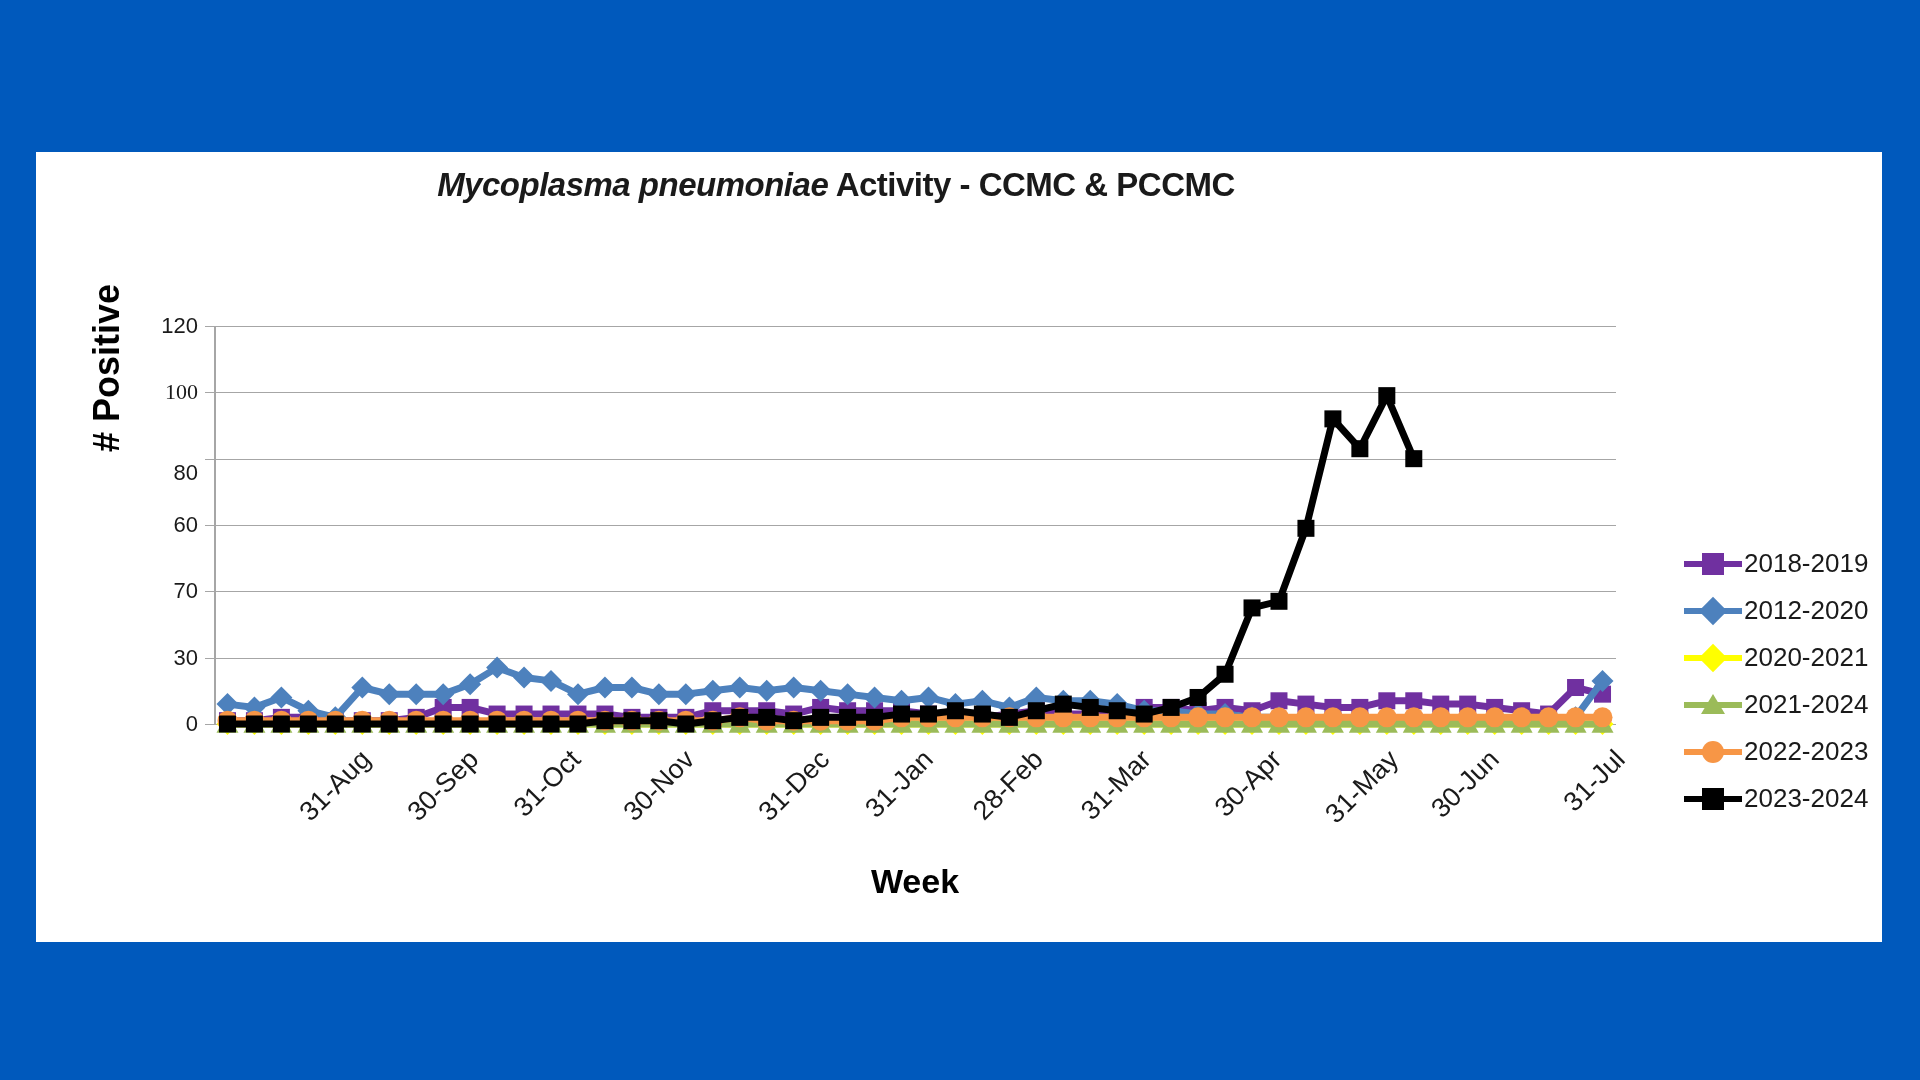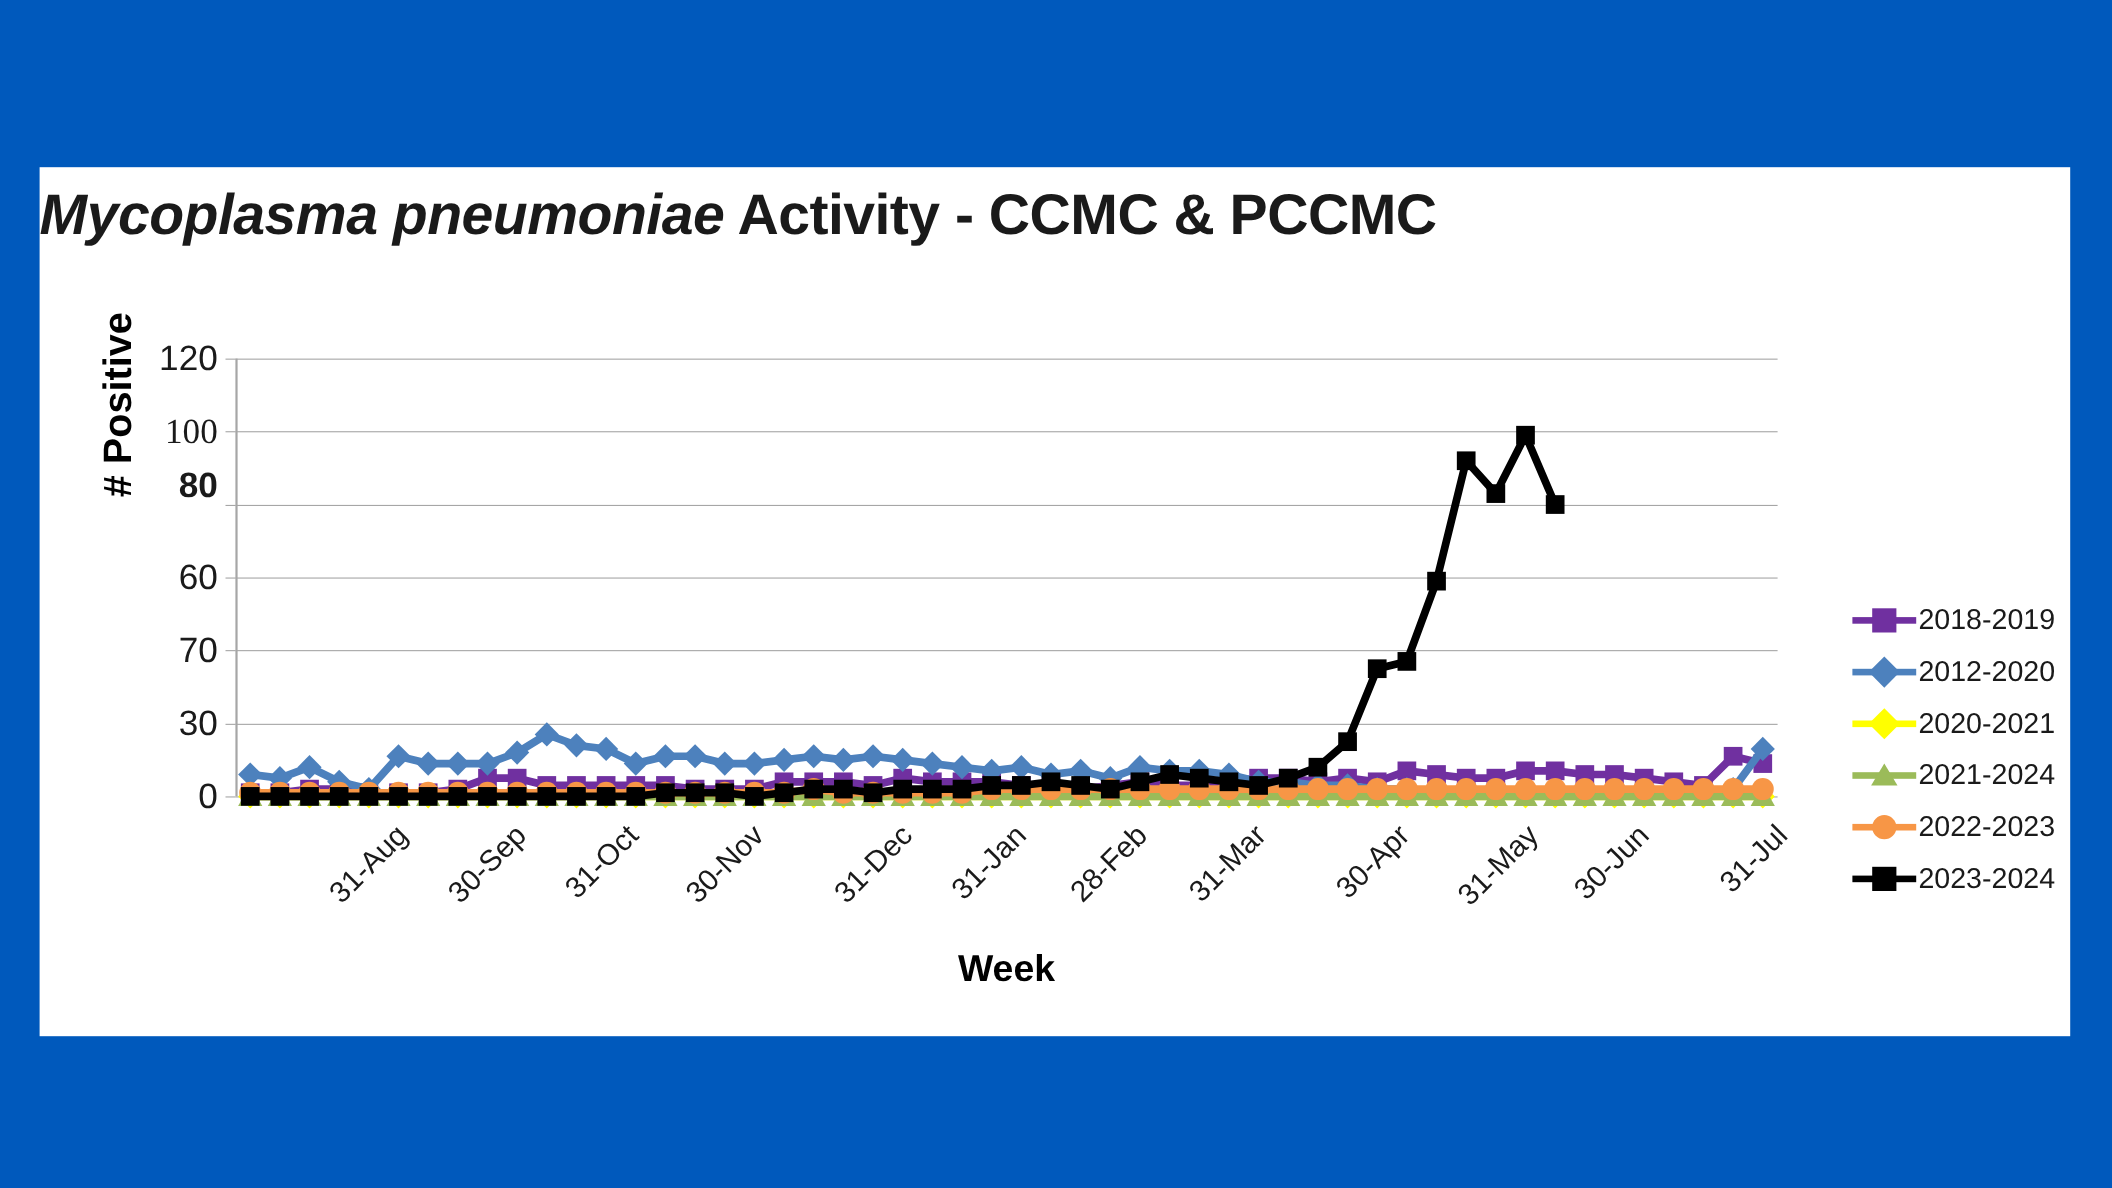--- a/index.html
+++ b/index.html
@@ -23,21 +23,22 @@
     top: 152px;
     width: 1846px;
     height: 790px;
     background: #ffffff;
   }
   #chart-title {
     position: absolute;
     left: 0;
     top: 14px;
     width: 1600px;
-    font-size: 52px;
+    text-align: center;
+    font-size: 33px;
     font-weight: 700;
     color: #1a1a1a;
     letter-spacing: -0.5px;
     white-space: nowrap;
   }
   #chart-title .sp { font-style: italic; }
   
   #plot-wrap {
     position: absolute;
     left: 0; top: 0; width: 1846px; height: 790px;
@@ -61,21 +62,21 @@
     width: 9px;
     height: 1px;
     background: #a6a6a6;
     left: -9px;
   }
   .ylabel-val {
     position: absolute;
     right: 100%;
     margin-right: 16px;
     transform: translateY(-50%);
-    font-size: 32px;
+    font-size: 22px;
     color: #1a1a1a;
     white-space: nowrap;
   }
   #yaxis-line {
     position: absolute;
     left: 0;
     top: 0;
     width: 2px;
     height: 100%;
     background: #a6a6a6;
@@ -187,21 +188,21 @@
             <div class="gridline" style="top: 66.3333px;"></div>
             <div class="ytick-mark" style="top: 66.3333px;"></div>
             <div class="gridline" style="top: 0px;"></div>
             <div class="ytick-mark" style="top: 0px;"></div>
           </div>
         <div id="ylabels">
             <div class="ylabel-val" style="top: 398px;">0</div>
             <div class="ylabel-val" style="top: 331.667px;">30</div>
             <div class="ylabel-val" style="top: 265.333px;">70</div>
             <div class="ylabel-val" style="top: 199px;">60</div>
-            <div class="ylabel-val" style="top: 115px; font-weight: bold;">80</div>
+            <div class="ylabel-val" style="top: 147px;">80</div>
             <div class="ylabel-val" style="top: 66.3333px; font-family: Liberation Serif, serif;">100</div>
             <div class="ylabel-val" style="top: 0px;">120</div>
           </div>
         <svg id="series-svg" width="1402" height="398" viewBox="0 0 1402 398" preserveAspectRatio="none" style="position:absolute;left:0;top:0;overflow:visible;">
             <g>
               <polyline points="13.48076923076923,394.68333333333334 40.44230769230769,394.68333333333334 67.40384615384615,391.3666666666667 94.36538461538461,391.3666666666667 121.32692307692307,394.68333333333334 148.28846153846152,394.68333333333334 175.25,394.68333333333334 202.21153846153845,391.3666666666667 229.1730769230769,381.4166666666667 256.13461538461536,381.4166666666667 283.0961538461538,388.05 310.05769230769226,388.05 337.0192307692308,388.05 363.9807692307692,388.05 390.9423076923077,388.05 417.90384615384613,391.3666666666667 444.8653846153846,391.3666666666667 471.82692307692304,391.3666666666667 498.7884615384615,384.73333333333335 525.75,384.73333333333335 552.7115384615385,384.73333333333335 579.6730769230769,388.05 606.6346153846154,381.4166666666667 633.5961538461538,384.73333333333335 660.5576923076923,384.73333333333335 687.5192307692307,384.73333333333335 714.4807692307692,388.05 741.4423076923076,388.05 768.4038461538461,391.3666666666667 795.3653846153845,388.05 822.326923076923,384.73333333333335 849.2884615384614,388.05 876.25,388.05 903.2115384615385,384.73333333333335 930.1730769230769,381.4166666666667 957.1346153846154,381.4166666666667 984.0961538461538,384.73333333333335 1011.0576923076923,381.4166666666667 1038.0192307692307,384.73333333333335 1064.980769230769,374.7833333333333 1091.9423076923076,378.1 1118.9038461538462,381.4166666666667 1145.8653846153845,381.4166666666667 1172.826923076923,374.7833333333333 1199.7884615384614,374.7833333333333 1226.75,378.1 1253.7115384615383,378.1 1280.673076923077,381.4166666666667 1307.6346153846152,384.73333333333335 1334.5961538461538,388.05 1361.5576923076922,361.51666666666665 1388.5192307692307,368.15" fill="none" stroke="#7030a0" stroke-width="7" stroke-linejoin="round"></polyline>
               <rect x="4.98076923076923" y="386.18333333333334" width="17" height="17" fill="#7030a0"></rect>
               <rect x="31.942307692307693" y="386.18333333333334" width="17" height="17" fill="#7030a0"></rect>
               <rect x="58.903846153846146" y="382.8666666666667" width="17" height="17" fill="#7030a0"></rect>
               <rect x="85.86538461538461" y="382.8666666666667" width="17" height="17" fill="#7030a0"></rect>

